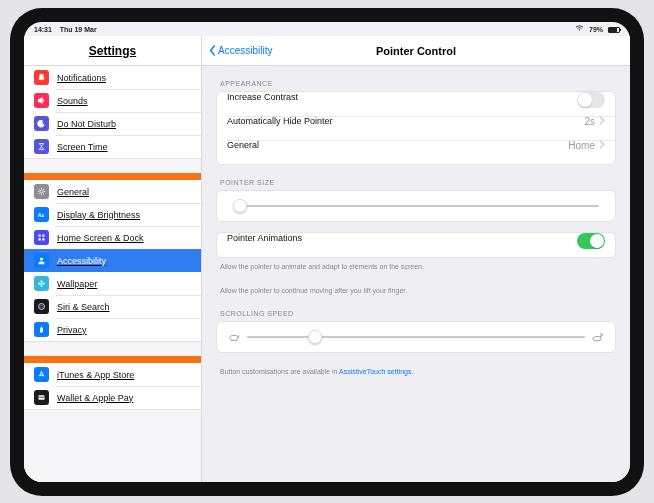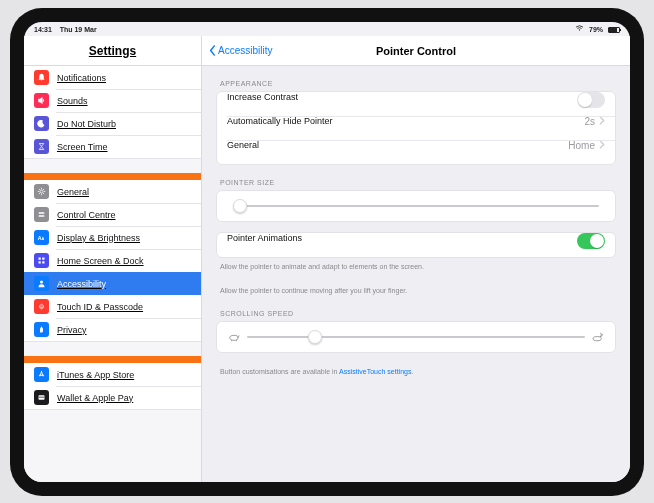--- a/index.html
+++ b/index.html
@@ -216,29 +216,20 @@
               <div class="side-item">
                 <div class="side-icon" style="background: rgb(142, 142, 147);">
                   <svg viewBox="0 0 12 12">
                     <circle cx="6" cy="6" r="2" fill="none" stroke="#fff" stroke-width="1"></circle>
                     <path d="M6 1 L6 3 M6 9 L6 11 M1 6 L3 6 M9 6 L11 6 M2.5 2.5 L4 4 M8 8 L9.5 9.5 M9.5 2.5 L8 4 M4 8 L2.5 9.5" stroke="#fff" stroke-width="1"></path>
                   </svg>
                 </div>
                 <span>General</span>
               </div>
               <div class="side-item">
-                <div class="side-icon" style="background: rgb(142, 142, 147);">
-                  <svg viewBox="0 0 12 12">
-                    <rect x="2" y="3" width="8" height="2" rx="1" fill="#fff"></rect>
-                    <rect x="2" y="7" width="8" height="2" rx="1" fill="#fff"></rect>
-                  </svg>
-                </div>
-                <span>Control Centre</span>
-              </div>
-              <div class="side-item">
                 <div class="side-icon" style="background: rgb(10, 122, 255);">
                   <svg viewBox="0 0 12 12">
                     <text x="1" y="9" font-size="7" fill="#fff" font-weight="bold">A</text>
                     <text x="6" y="9" font-size="5" fill="#fff" font-weight="bold">A</text>
                   </svg>
                 </div>
                 <span>Display &amp; Brightness</span>
               </div>
               <div class="side-item">
                 <div class="side-icon" style="background: rgb(75, 75, 240);">
@@ -254,26 +245,39 @@
               <div class="side-item selected">
                 <div class="side-icon" style="background: rgb(10, 122, 255);">
                   <svg viewBox="0 0 12 12">
                     <circle cx="6" cy="4" r="2" fill="#fff"></circle>
                     <path d="M2 11 Q2 7 6 7 Q10 7 10 11 Z" fill="#fff"></path>
                   </svg>
                 </div>
                 <span>Accessibility</span>
               </div>
               <div class="side-item">
-                <div class="side-icon" style="background: rgb(255, 59, 48);">
-                  <svg viewBox="0 0 12 12">
-                    <path d="M3 8 Q3 3 6 3 Q9 3 9 8 M4.5 9 Q4.5 5 6 5 Q7.5 5 7.5 9 M6 10 L6 7" fill="none" stroke="#fff" stroke-width="0.8"></path>
-                  </svg>
-                </div>
-                <span>Touch ID &amp; Passcode</span>
+                <div class="side-icon" style="background: rgb(53, 183, 217);">
+                  <svg viewBox="0 0 12 12">
+                    <circle cx="6" cy="6" r="1.5" fill="#fff"></circle>
+                    <circle cx="6" cy="3" r="1.5" fill="#fff" opacity=".8"></circle>
+                    <circle cx="6" cy="9" r="1.5" fill="#fff" opacity=".8"></circle>
+                    <circle cx="3" cy="6" r="1.5" fill="#fff" opacity=".8"></circle>
+                    <circle cx="9" cy="6" r="1.5" fill="#fff" opacity=".8"></circle>
+                  </svg>
+                </div>
+                <span>Wallpaper</span>
+              </div>
+              <div class="side-item">
+                <div class="side-icon" style="background: rgb(27, 27, 29);">
+                  <svg viewBox="0 0 12 12">
+                    <circle cx="6" cy="6" r="4" fill="none" stroke="#fff" stroke-width="1"></circle>
+                    <path d="M3 6 Q6 2 9 6 Q6 10 3 6" fill="none" stroke="#a464f0" stroke-width="1"></path>
+                  </svg>
+                </div>
+                <span>Siri &amp; Search</span>
               </div>
               <div class="side-item">
                 <div class="side-icon" style="background: rgb(10, 122, 255);">
                   <svg viewBox="0 0 12 12">
                     <path d="M4 10 L4 5 Q4 4 5 4 L5 3 Q5 2 6 2 Q7 2 7 3 L7 4 Q8 4 8 5 L8 8 Q8 10 6 10 Z" fill="#fff"></path>
                   </svg>
                 </div>
                 <span>Privacy</span>
               </div>
             </div>

